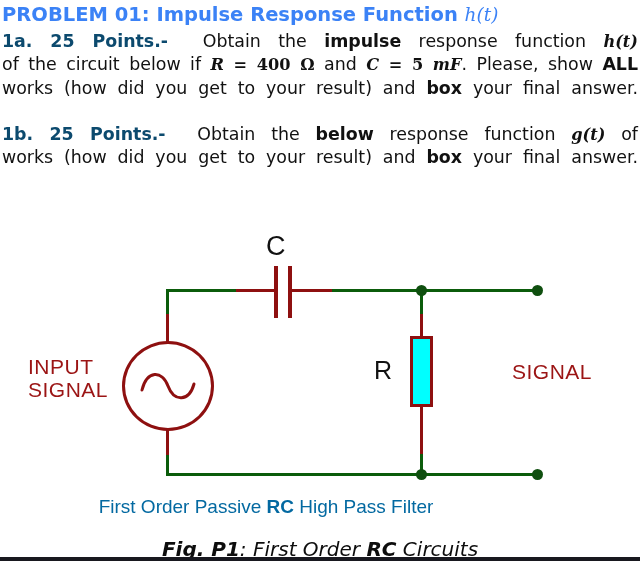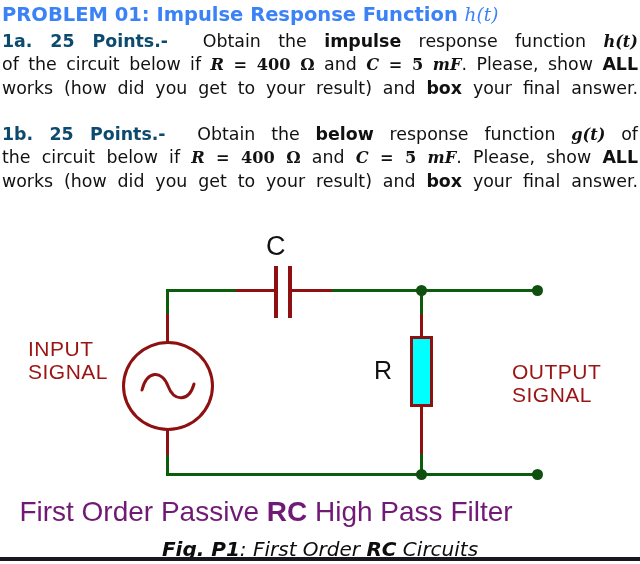--- a/index.html
+++ b/index.html
@@ -48,26 +48,26 @@
   }
   .circ-label {
     position:absolute; font-family:"Liberation Sans", sans-serif; color:#111;
   }
   #cap-label { left:266px; top:231px; font-size:27px; }
   #res-label { left:374px; top:356px; font-size:25px; }
   .signal-label {
     position:absolute; font-family:"Liberation Sans", sans-serif;
     font-size:21px; line-height:23px; color:#9b1414; letter-spacing:0.5px;
   }
-  #input-label  { left:28px;  top:337px; }
+  #input-label  { left:28px;  top:355px; }
   #output-label { left:512px; top:360px; }
 
   #circuit-caption {
     position:absolute; left:0; top:496px; width:532px; text-align:center;
-    font-family:"Liberation Sans", sans-serif; font-size:28px; color:#701a75;
+    font-family:"Liberation Sans", sans-serif; font-size:19px; color:#0369a1;
   }
   #fig-caption {
     position:absolute; left:0; top:537px; width:640px; text-align:center;
     font-size:20px; color:#0d0d0d;
   }
   #bottom-rule {
     position:absolute; left:0; top:557px; width:640px; height:4px;
     background:#18181f; z-index:5;
   }
 </style>
@@ -77,21 +77,20 @@
 <div id="doc-title" class="abs"><span>PROBLEM 01: Impulse Response Function </span><span class="s-tm">h(t)</span></div>
 
 <div id="para-1a" class="abs para">
   <div class="tline"><span class="s-bb">1a. 25 Points.-</span><span>&nbsp; Obtain the </span><span class="s-b">impulse</span><span> response function </span><span class="s-mi">h(t)</span></div>
   <div class="tline"><span>of the circuit below if </span><span class="s-mi">R</span><span class="s-mu"> = 400 Ω</span><span> and </span><span class="s-mi">C</span><span class="s-mu"> = 5 </span><span class="s-mi">mF</span><span>. Please, show </span><span class="s-b">ALL</span></div>
   <div class="tline"><span>works (how did you get to your result) and </span><span class="s-b">box</span><span> your final answer.</span></div>
 </div>
 
 <div id="para-1b" class="abs para">
   <div class="tline"><span class="s-bb">1b. 25 Points.-</span><span>&nbsp; Obtain the </span><span class="s-b">below</span><span> response function </span><span class="s-mi">g(t)</span><span> of</span></div>
-  <div class="tline"><span>the circuit below if </span><span class="s-mi">R</span><span class="s-mu"> = 400 Ω</span><span> and </span><span class="s-mi">C</span><span class="s-mu"> = 5 </span><span class="s-mi">mF</span><span>. Please, show </span><span class="s-b">ALL</span></div>
   <div class="tline"><span>works (how did you get to your result) and </span><span class="s-b">box</span><span> your final answer.</span></div>
 </div>
 
 <div>
 
   <div class="wire-g" style="left:166px; top:289px; width:72px; height:3px;"></div>
   <div class="wire-r" style="left:236px; top:289px; width:38px; height:3px;"></div>
   <div class="wire-r" style="left:274px; top:266px; width:4px;  height:52px;"></div>
   <div class="wire-r" style="left:288px; top:266px; width:4px;  height:52px;"></div>
   <div class="wire-r" style="left:292px; top:289px; width:40px; height:3px;"></div>
@@ -123,21 +122,20 @@
   <div class="dot" style="left:532px; top:469px;"></div>
 
   <div id="cap-label" class="circ-label">C</div>
   <div id="res-label" class="circ-label">R</div>
 
   <div id="input-label" class="signal-label">
     <div>INPUT</div>
     <div>SIGNAL</div>
   </div>
   <div id="output-label" class="signal-label">
-    <div>OUTPUT</div>
     <div>SIGNAL</div>
   </div>
 
   <div id="circuit-caption"><span>First Order Passive </span><span class="s-b">RC</span><span> High Pass Filter</span></div>
 </div>
 
 <div id="fig-caption"><span class="s-bi">Fig. P1</span><span class="s-i">: </span><span class="s-i">First Order </span><span class="s-bi">RC</span><span class="s-i"> Circuits</span></div>
 <div id="bottom-rule"></div>
 
 </body></html>

